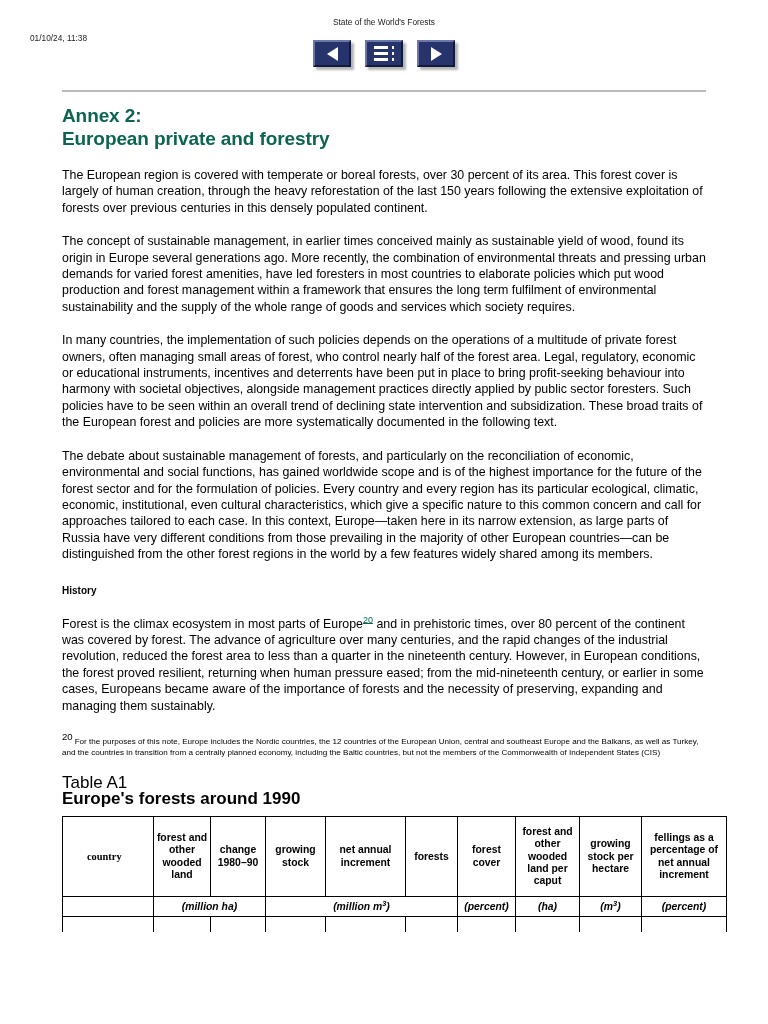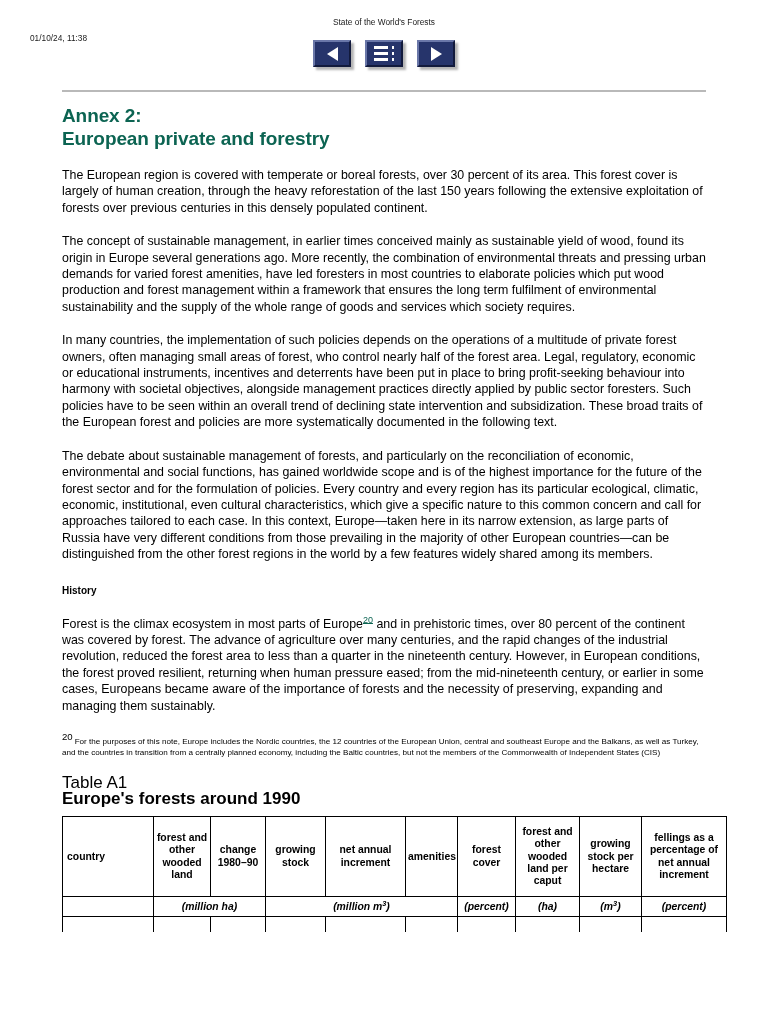--- a/index.html
+++ b/index.html
@@ -225,21 +225,22 @@
     border: 1px solid #000000;
     font-size: 10.4px;
     line-height: 12.4px;
     padding: 3px 2px;
     vertical-align: middle;
     font-weight: bold;
     text-align: center;
   }
   table.forest th.country-h {
     text-align: left;
-    padding-left: 4px;
+    padding-left: 24px;
+    font-family: Liberation Serif, serif;
   }
   table.forest tr.headrow th { height: 80px; }
   table.forest tr.unitrow td {
     font-style: italic;
     font-weight: bold;
     height: 20px;
     text-align: center;
   }
   table.forest tr.blankrow td {
     height: 15px;
@@ -315,21 +316,21 @@
         <col style="width:62px">
         <col style="width:85px">
       </colgroup>
       <thead>
         <tr class="headrow">
           <th class="country-h">country</th>
           <th>forest and other wooded land</th>
           <th>change 1980–90</th>
           <th>growing stock</th>
           <th>net annual increment</th>
-          <th>amenities</th>
+          <th>forests</th>
           <th>forest cover</th>
           <th>forest and other wooded land per caput</th>
           <th>growing stock per hectare</th>
           <th>fellings as a percentage of net annual increment</th>
         </tr>
       </thead>
       <tbody>
         <tr class="unitrow">
           <td></td>
           <td colspan="2"><span>(million ha)</span></td>

